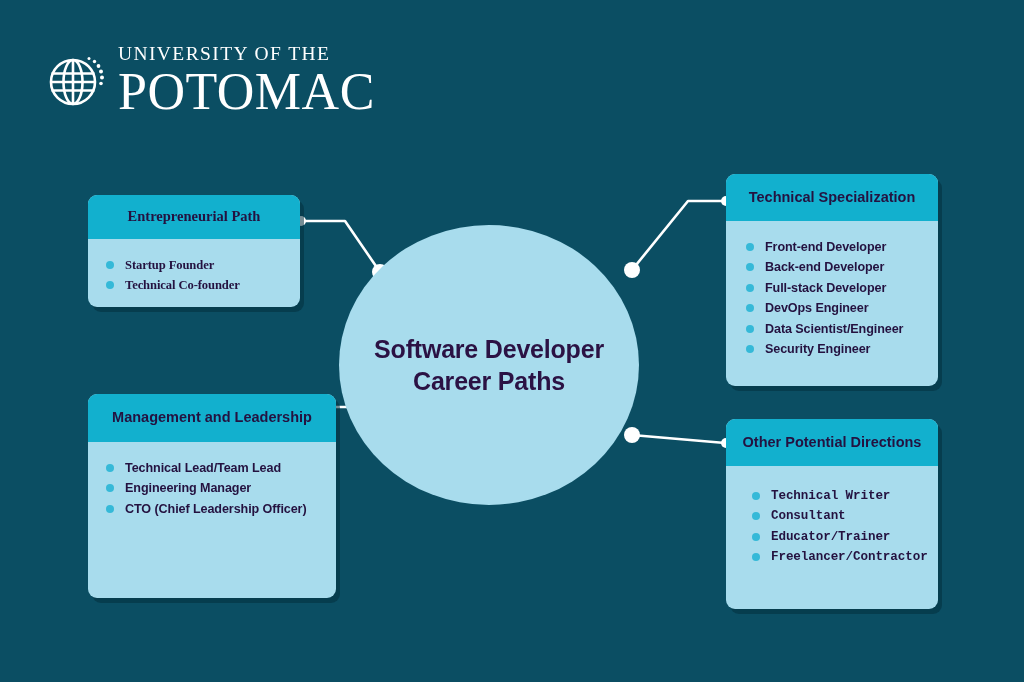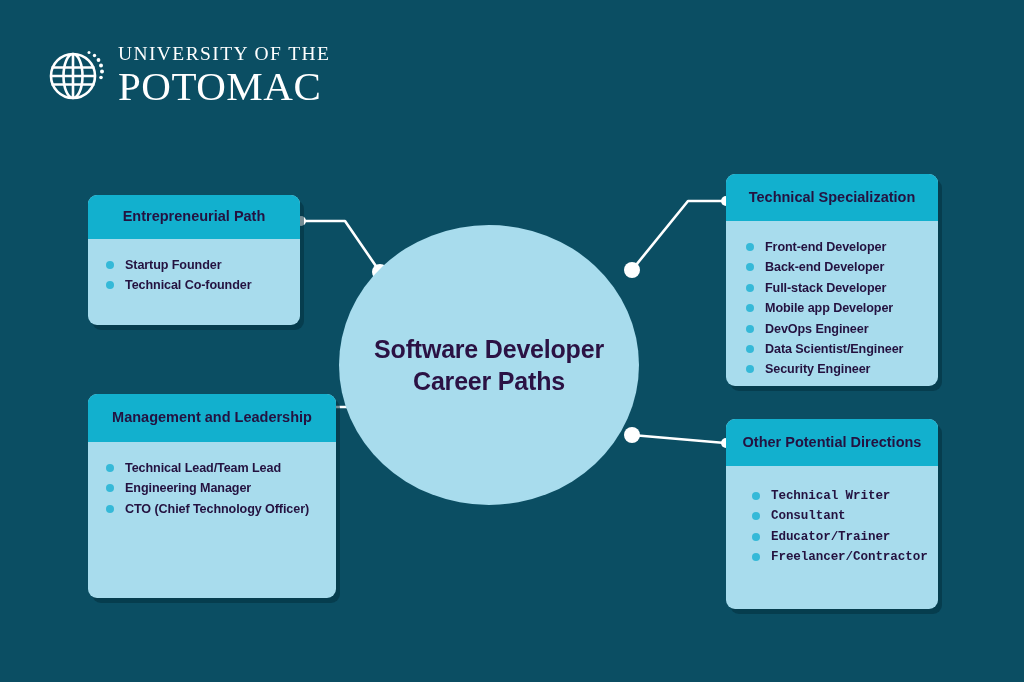--- a/index.html
+++ b/index.html
@@ -32,21 +32,21 @@
     line-height: 1;
     font-family: "Liberation Serif", serif;
     color: #ffffff;
   }
   #logo-line1 {
     font-size: 19.5px;
     letter-spacing: 1.4px;
     margin-bottom: 2px;
   }
   #logo-line2 {
-    font-size: 41px;
+    font-size: 52px;
     letter-spacing: 0.5px;
   }
 
   
   #connectors {
     position: absolute;
     left: 0; top: 0;
     width: 1024px; height: 682px;
     pointer-events: none;
   }
@@ -115,21 +115,21 @@
     position: absolute;
     left: 0;
     top: 6px;
     width: 8px;
     height: 8px;
     border-radius: 50%;
     background: #35b9d8;
   }
 
   
-  #card-entrepreneurial { left: 88px; top: 195px; width: 212px; height: 130px; }
+  #card-entrepreneurial { left: 88px; top: 195px; width: 212px; height: 112px; font-family: Liberation Serif, serif; }
   #card-entrepreneurial .card-header { height: 44px; }
 
   #card-management { left: 88px; top: 394px; width: 248px; height: 204px; }
   #card-management .card-header { height: 48px; }
 
   #card-technical { left: 726px; top: 174px; width: 212px; height: 212px; }
   #card-technical .card-header { height: 47px; }
   #card-technical .card-body { padding-left: 20px; }
 
   #card-other { left: 726px; top: 419px; width: 212px; height: 190px; }
@@ -198,33 +198,32 @@
         </ul>
     </div>
   </div>
 
   <div class="card" id="card-management">
     <div class="card-header">Management and Leadership</div>
     <div class="card-body">
       <ul class="bullet-list">
           <li>Technical Lead/Team Lead</li>
           <li>Engineering Manager</li>
-          <li>CTO (Chief Technology Officer)</li>
+          <li>CTO (Chief Leadership Officer)</li>
         </ul>
     </div>
   </div>
 
   <div class="card" id="card-technical">
     <div class="card-header">Technical Specialization</div>
     <div class="card-body">
       <ul class="bullet-list">
           <li>Front-end Developer</li>
           <li>Back-end Developer</li>
           <li>Full-stack Developer</li>
-          <li>Mobile app Developer</li>
           <li>DevOps Engineer</li>
           <li>Data Scientist/Engineer</li>
           <li>Security Engineer</li>
         </ul>
     </div>
   </div>
 
   <div class="card" id="card-other">
     <div class="card-header">Other Potential Directions</div>
     <div class="card-body">

